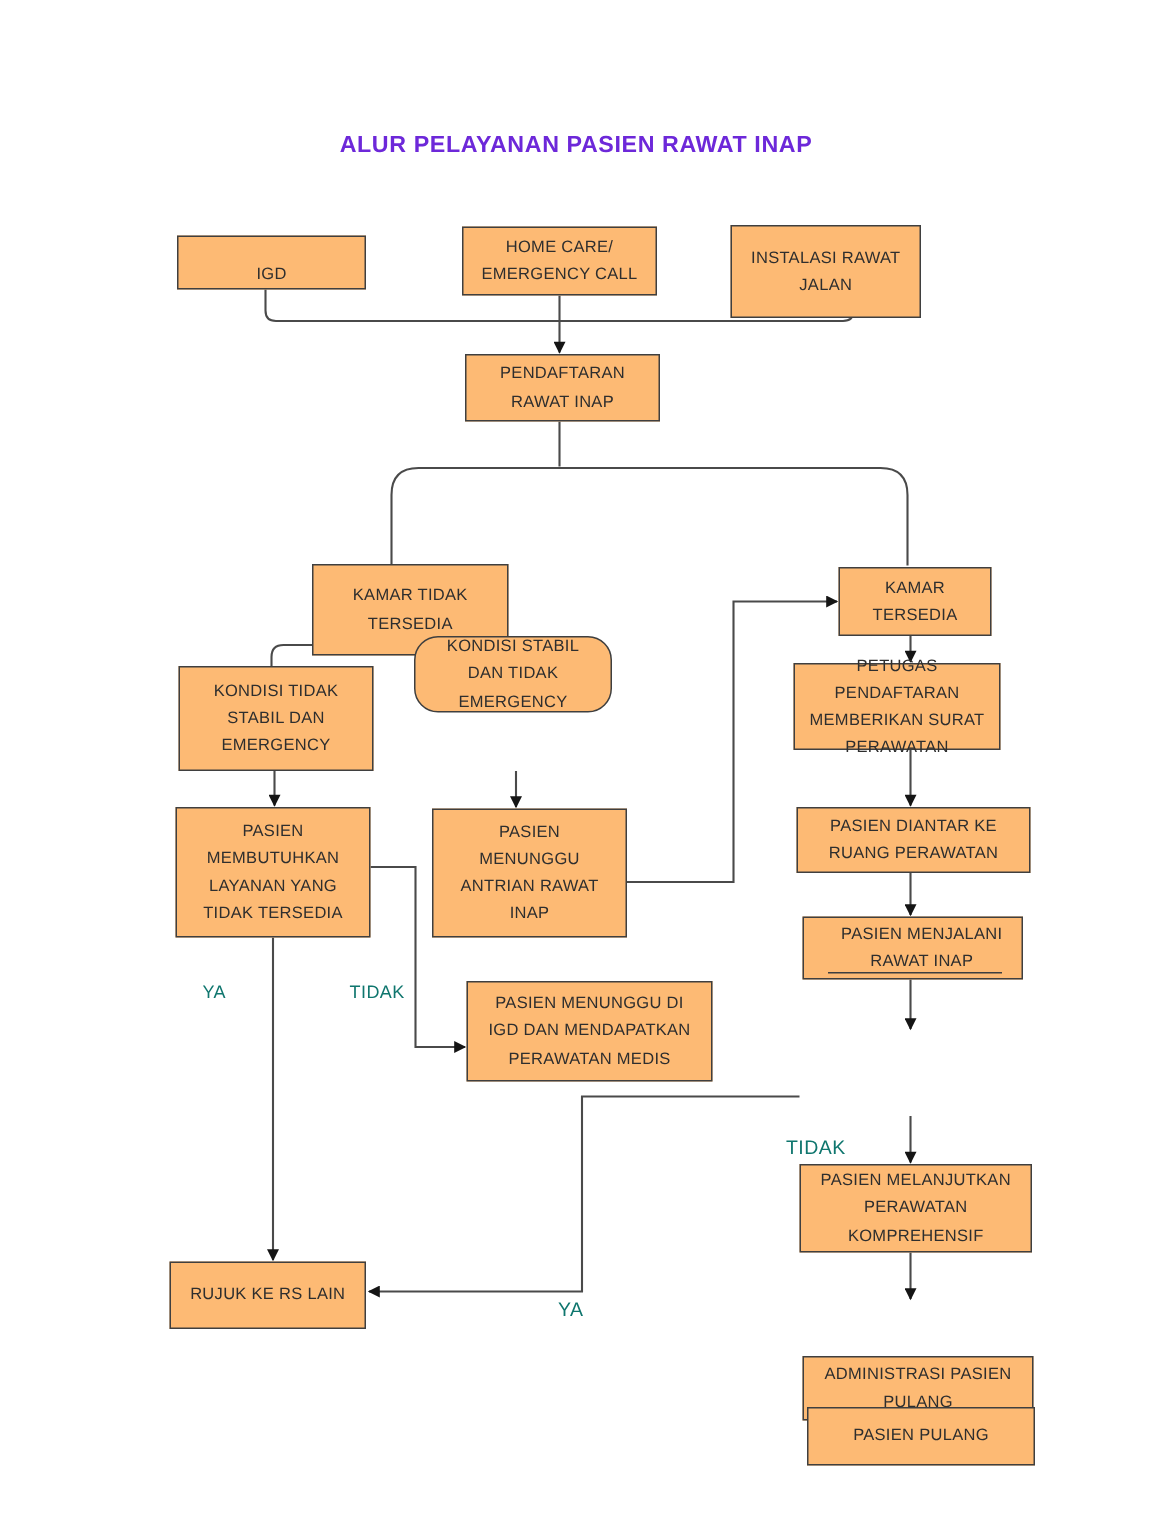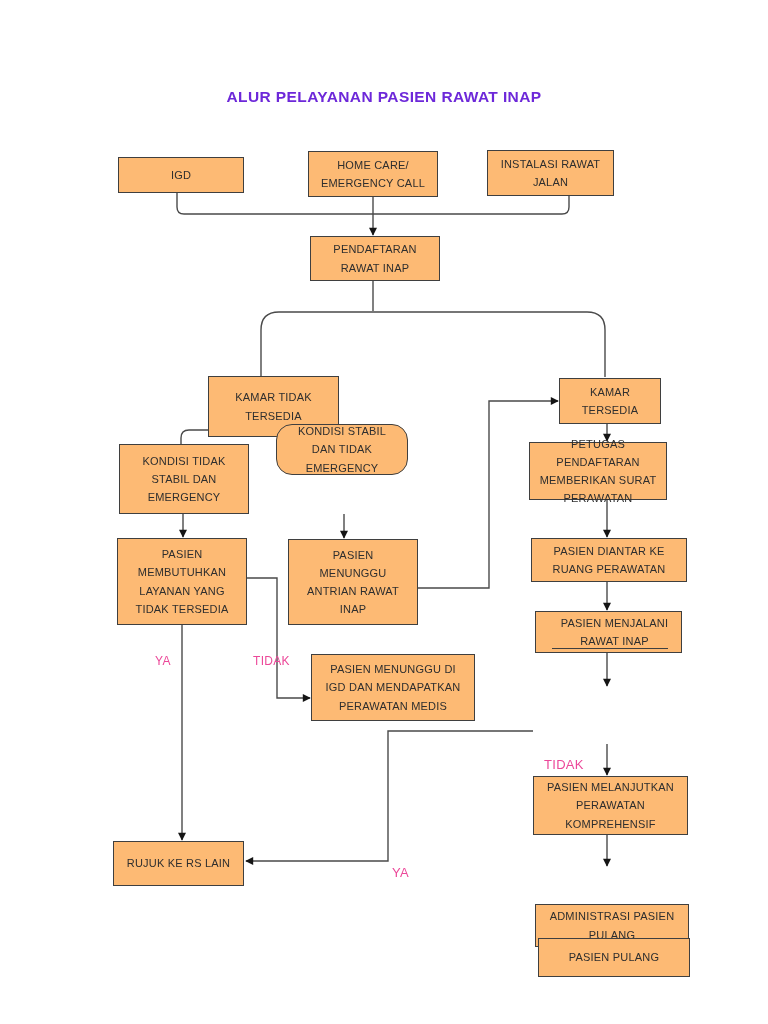--- a/index.html
+++ b/index.html
@@ -13,30 +13,30 @@
   }
   svg.wires{position:absolute;left:0;top:0;}
   .node{
     position:absolute;border:1.5px solid #3f3f3f;background:#fdba74;
     display:flex;align-items:center;justify-content:center;text-align:center;
     font-size:11px;line-height:1.65;color:#2e2e2e;letter-spacing:.2px;
     box-sizing:border-box;
   }
   .node span{white-space:pre-line;display:block;width:100%;}
   .edge-label{
-    position:absolute;font-size:12px;color:#ec4899;letter-spacing:.3px;margin-left:20px;
+    position:absolute;font-size:12px;color:#0f766e;letter-spacing:.3px;
   }
   .underline{
     position:absolute;left:16px;right:13px;bottom:3px;height:0;
     border-top:1.3px solid #3f3f3f;
   }
   
-  #n-igd{left:118px;top:157px;width:126px;height:36px;}
+  #n-igd{left:118px;top:157px;width:126px;height:36px;align-items:flex-end;}
   #n-home-care{left:308px;top:151px;width:130px;height:46px;}
-  #n-irj{left:487px;top:150px;width:127px;height:46px;}
+  #n-irj{left:487px;top:150px;width:127px;height:62px;}
   #n-pendaftaran{left:310px;top:236px;width:130px;height:45px;}
   #n-kamar-tidak{left:208px;top:376px;width:131px;height:61px;}
   #n-kondisi-tidak{left:119px;top:444px;width:130px;height:70px;}
   #n-kondisi-stabil{left:276px;top:424px;width:132px;height:51px;border-radius:16px;}
   #n-pasien-membutuhkan{left:117px;top:538px;width:130px;height:87px;}
   #n-menunggu-antrian{left:288px;top:539px;width:130px;height:86px;}
   #n-menunggu-igd{left:311px;top:654px;width:164px;height:67px;}
   #n-kamar-tersedia{left:559px;top:378px;width:102px;height:46px;}
   #n-petugas{left:529px;top:442px;width:138px;height:58px;}
   #n-diantar{left:531px;top:538px;width:156px;height:44px;}

